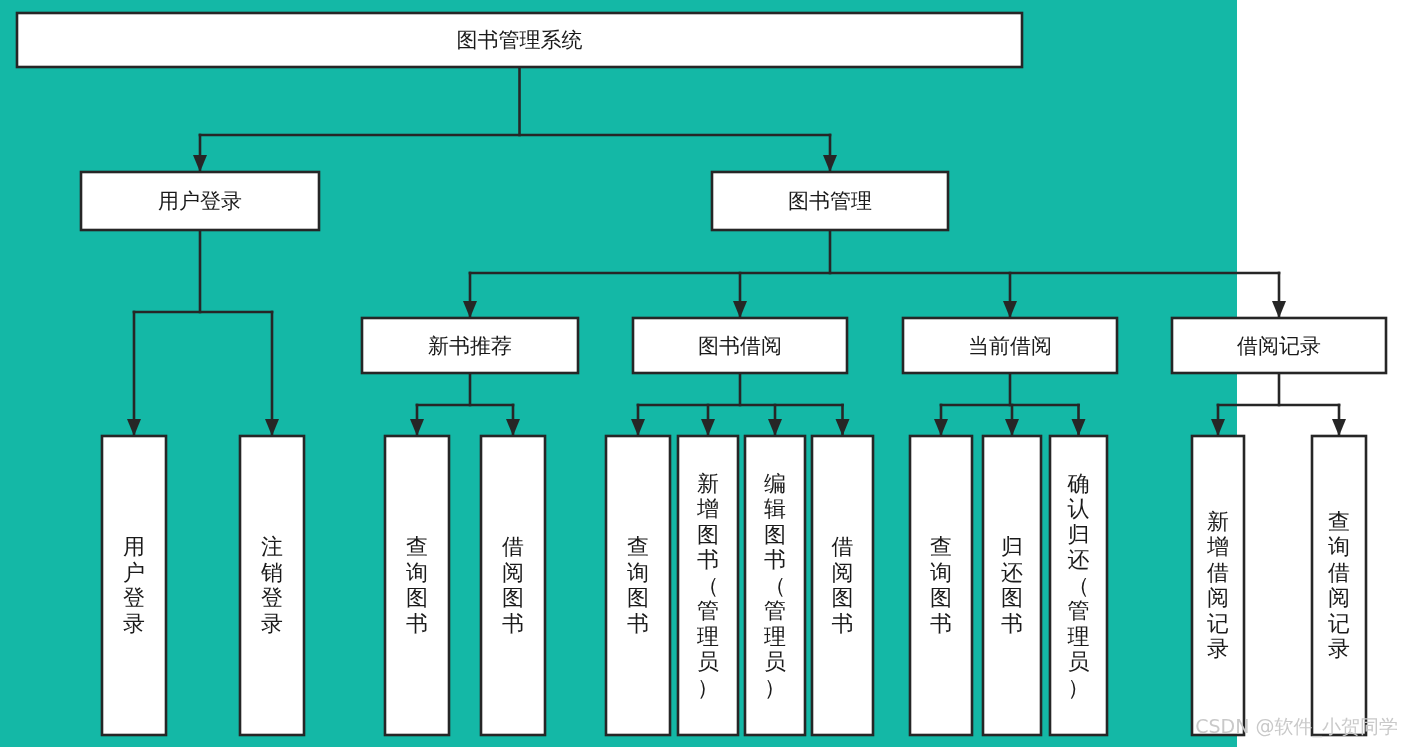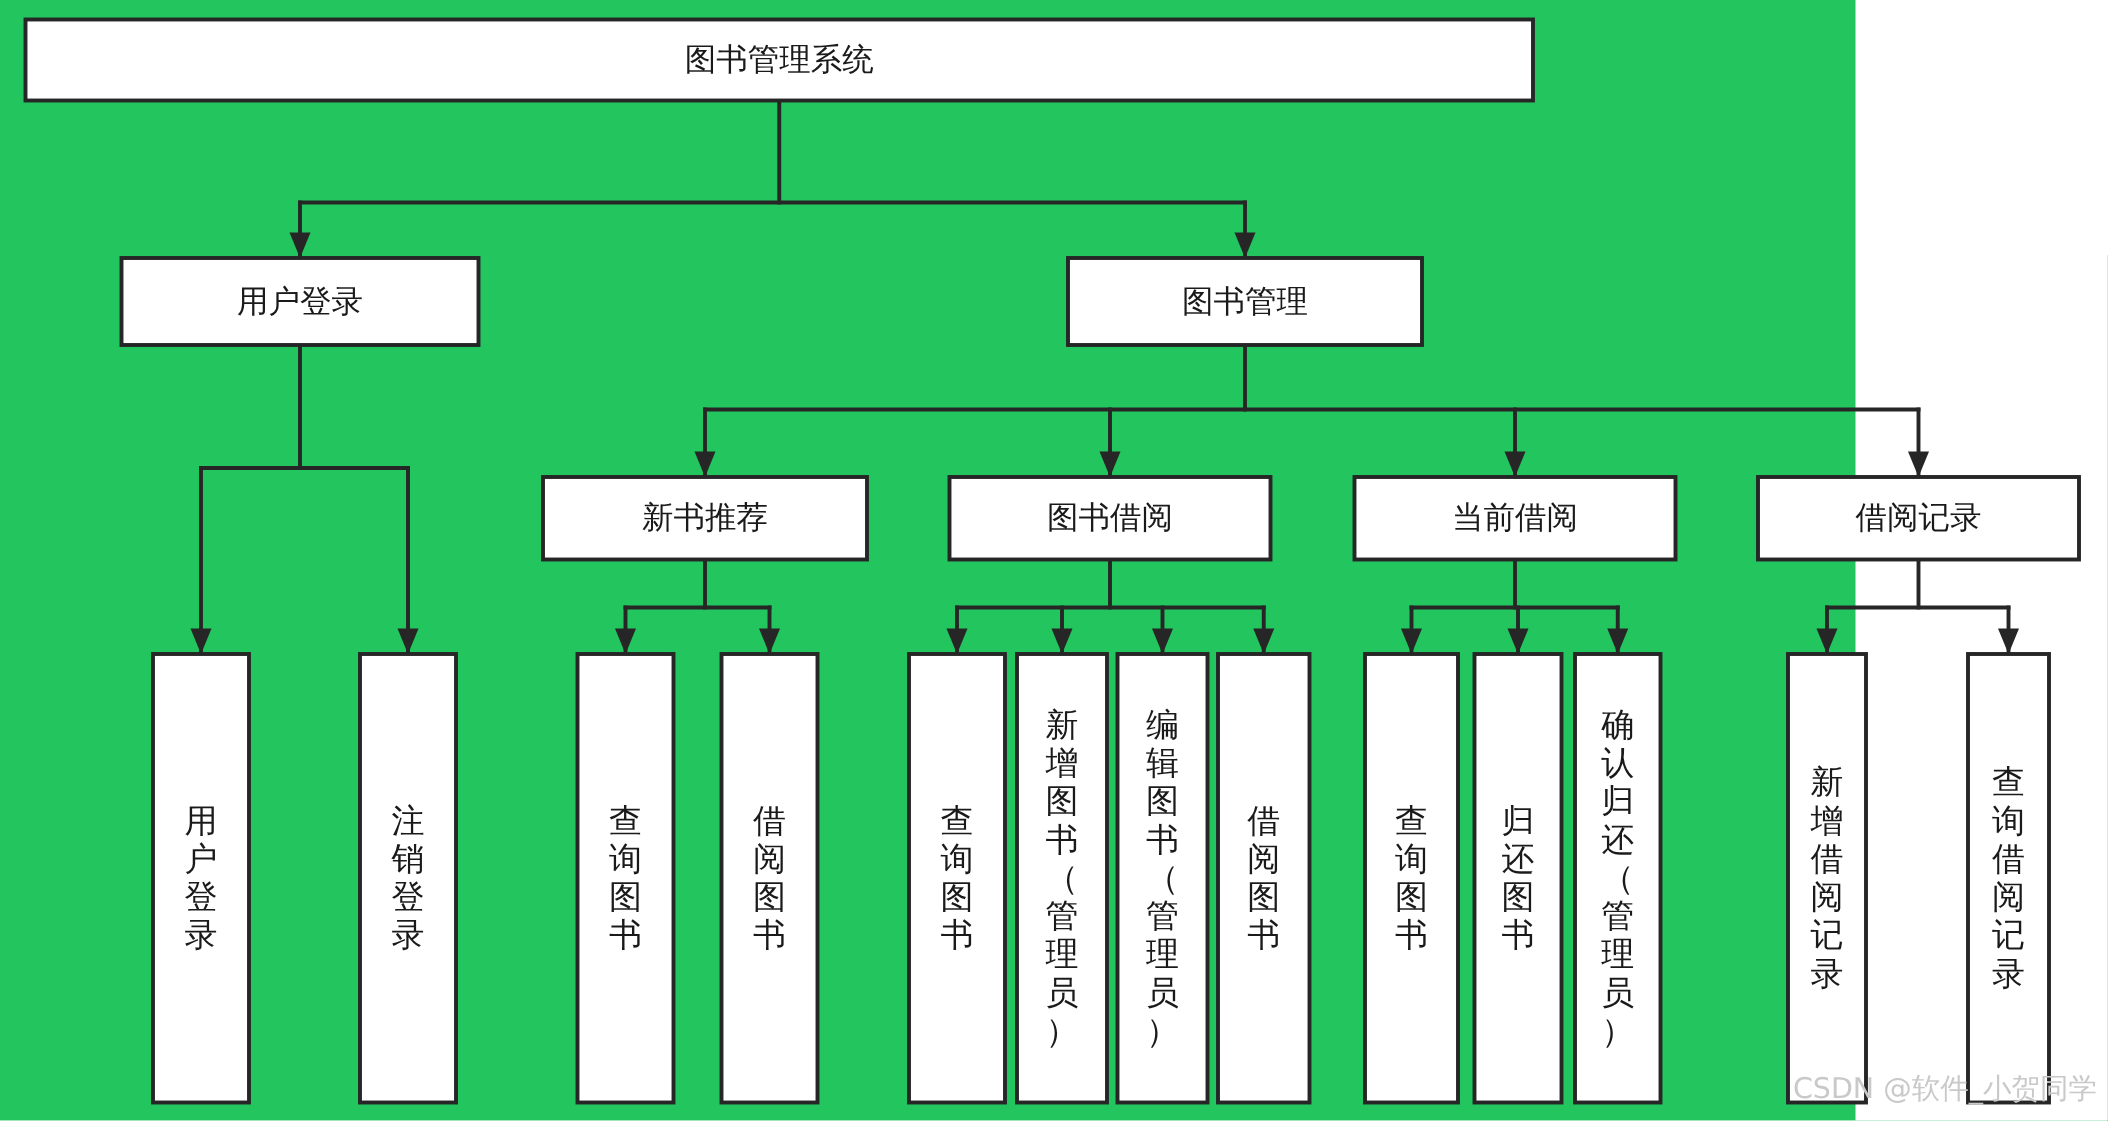--- a/index.html
+++ b/index.html
@@ -11,21 +11,21 @@
   body {
     width: 1405px;
     height: 747px;
     overflow: hidden;
     font-family: "DejaVu Sans", "Liberation Sans", sans-serif;
   }
   #diagram-root {
     position: relative;
     width: 1237px;
     height: 747px;
-    background: #22c55e;
+    background: #14b8a6;
   }
   svg#diagram-svg {
     display: block;
     width: 1405px;
     height: 747px;
   }
   .node-box {
     fill: #ffffff;
     stroke: #262626;
     stroke-width: 2.6;

